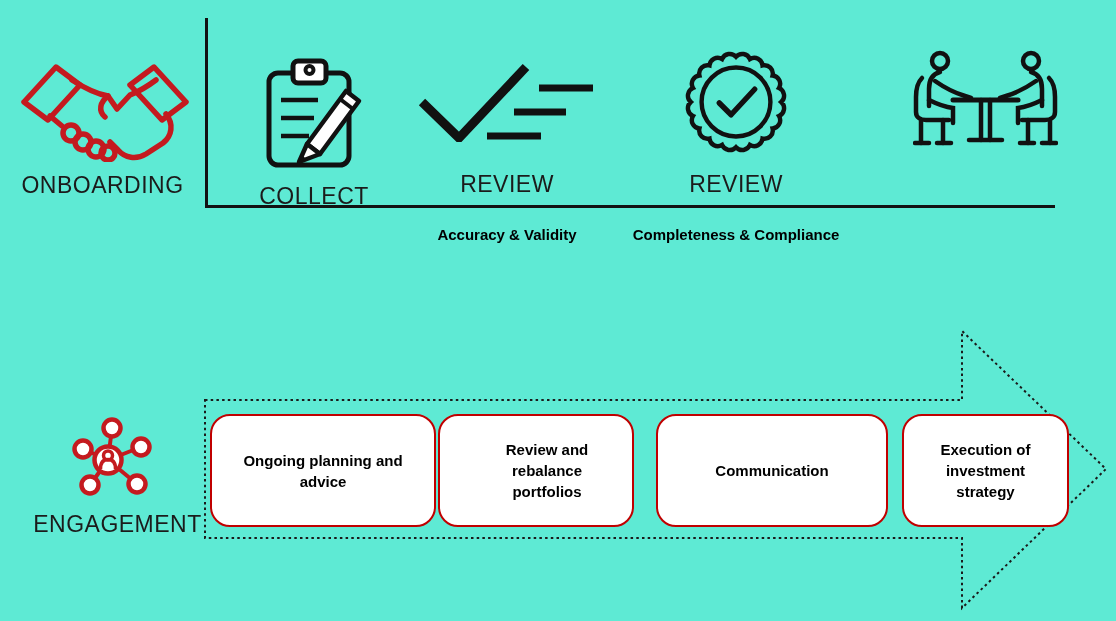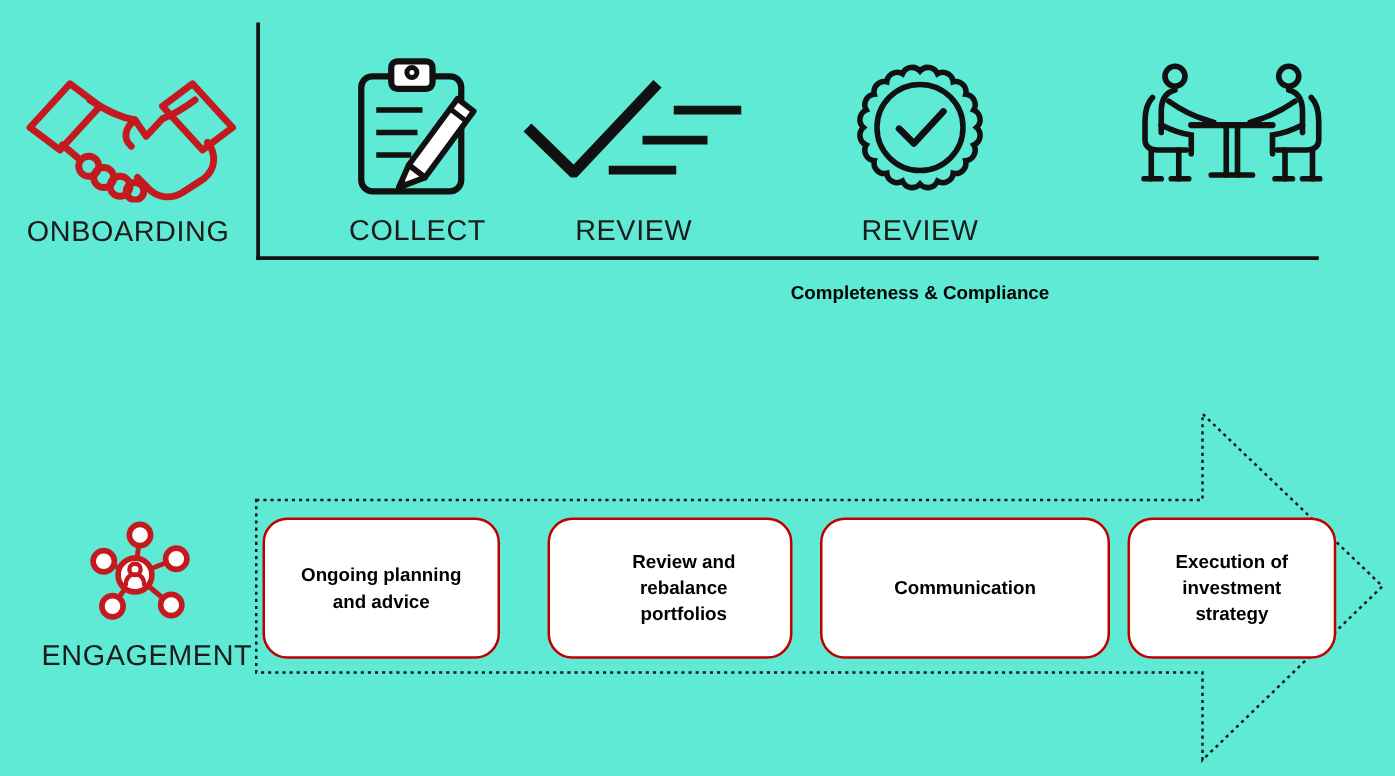--- a/index.html
+++ b/index.html
@@ -46,21 +46,21 @@
       <circle cx="63" cy="90" r="8"></circle>
       <circle cx="76" cy="97" r="8"></circle>
       <circle cx="88" cy="101" r="7"></circle>
     </g>
   </svg>
   <div class="section-label" style="left:0;top:172px;width:205px;">ONBOARDING</div>
 
   <div class="vline"></div>
   <div class="hline"></div>
 
-  <div class="step" style="left:214px;">
+  <div class="step" style="left:194px;margin-top:12px;">
     <div class="icon-box">
       <svg width="106" height="113" viewBox="0 0 106 113">
         <g fill="none" stroke="#111" stroke-width="5" stroke-linejoin="round">
           <rect x="8" y="15" width="80" height="92" rx="9"></rect>
           <rect x="32" y="3" width="33" height="22" rx="5" fill="#fff"></rect>
           <circle cx="48.5" cy="12" r="4" stroke-width="4"></circle>
           <path d="M20,42 H57" stroke-width="4.5"></path>
           <path d="M20,60 H53" stroke-width="4.5"></path>
           <path d="M20,78 H48" stroke-width="4.5"></path>
           <path d="M46,86 L85,33 L98,43 L59,96 Z" fill="#fff" stroke-width="4.5"></path>
@@ -78,20 +78,21 @@
       <svg width="180" height="80" viewBox="0 0 180 80">
         <g fill="none" stroke="#111" stroke-linecap="butt">
           <path d="M5,40 L42,76 L109,5" stroke-width="9"></path>
           <path d="M122,26 H176" stroke-width="7"></path>
           <path d="M97,50 H149" stroke-width="7"></path>
           <path d="M70,74 H124" stroke-width="7"></path>
         </g>
       </svg>
     </div>
     <div class="step-title">REVIEW</div>
+    <div class="step-sub">Accuracy &amp; Validity</div>
   </div>
 
   <div class="step" style="left:616px;">
     <div class="icon-box">
       <svg width="118" height="118" viewBox="-60 -60 120 120">
         <g fill="none" stroke="#111">
           <path stroke-width="4.5" d="M46,0 A8.5 8.5 0 0 1 43.7,14.2 A8.5 8.5 0 0 1 37.2,27 A8.5 8.5 0 0 1 27,37.2 A8.5 8.5 0 0 1 14.2,43.7 A8.5 8.5 0 0 1 0,46 A8.5 8.5 0 0 1 -14.2,43.7 A8.5 8.5 0 0 1 -27,37.2 A8.5 8.5 0 0 1 -37.2,27 A8.5 8.5 0 0 1 -43.7,14.2 A8.5 8.5 0 0 1 -46,0 A8.5 8.5 0 0 1 -43.7,-14.2 A8.5 8.5 0 0 1 -37.2,-27 A8.5 8.5 0 0 1 -27,-37.2 A8.5 8.5 0 0 1 -14.2,-43.7 A8.5 8.5 0 0 1 0,-46 A8.5 8.5 0 0 1 14.2,-43.7 A8.5 8.5 0 0 1 27,-37.2 A8.5 8.5 0 0 1 37.2,-27 A8.5 8.5 0 0 1 43.7,-14.2 A8.5 8.5 0 0 1 46,0 Z"></path>
           <circle cx="0" cy="0" r="35" stroke-width="4.5"></circle>
           <path d="M-17,1 L-5,13 L19,-13" stroke-width="5.5" stroke-linecap="round" stroke-linejoin="round"></path>
         </g>
@@ -148,21 +149,21 @@
       <circle cx="44" cy="47.5" r="4.5" stroke-width="3.5"></circle>
       <path d="M36.5,61 C36.5,54.5 39.5,51.5 44,51.5 C48.5,51.5 51.5,54.5 51.5,61" stroke-width="3.5"></path>
     </g>
   </svg>
   <div class="section-label" style="left:15px;top:511px;width:205px;">ENGAGEMENT</div>
 
   <svg class="abs" style="left:200px;top:325px;" width="912" height="292" viewBox="200 325 912 292">
     <polygon points="205,400 962,400 962,331 1106,469 962,608 962,538 205,538" fill="none" stroke="#1a1a1a" stroke-width="2" stroke-dasharray="2.5 3.2"></polygon>
   </svg>
 
-  <div class="ebox" style="left:210px;width:190px;">
+  <div class="ebox" style="left:210px;width:226px;">
     <span>Ongoing planning and advice</span>
   </div>
   <div class="ebox" style="left:438px;width:196px;padding-left:44px;">
     <span>Review and rebalance portfolios</span>
   </div>
   <div class="ebox" style="left:656px;width:232px;">
     <span>Communication</span>
   </div>
   <div class="ebox" style="left:902px;width:167px;">
     <span>Execution of investment strategy</span>

